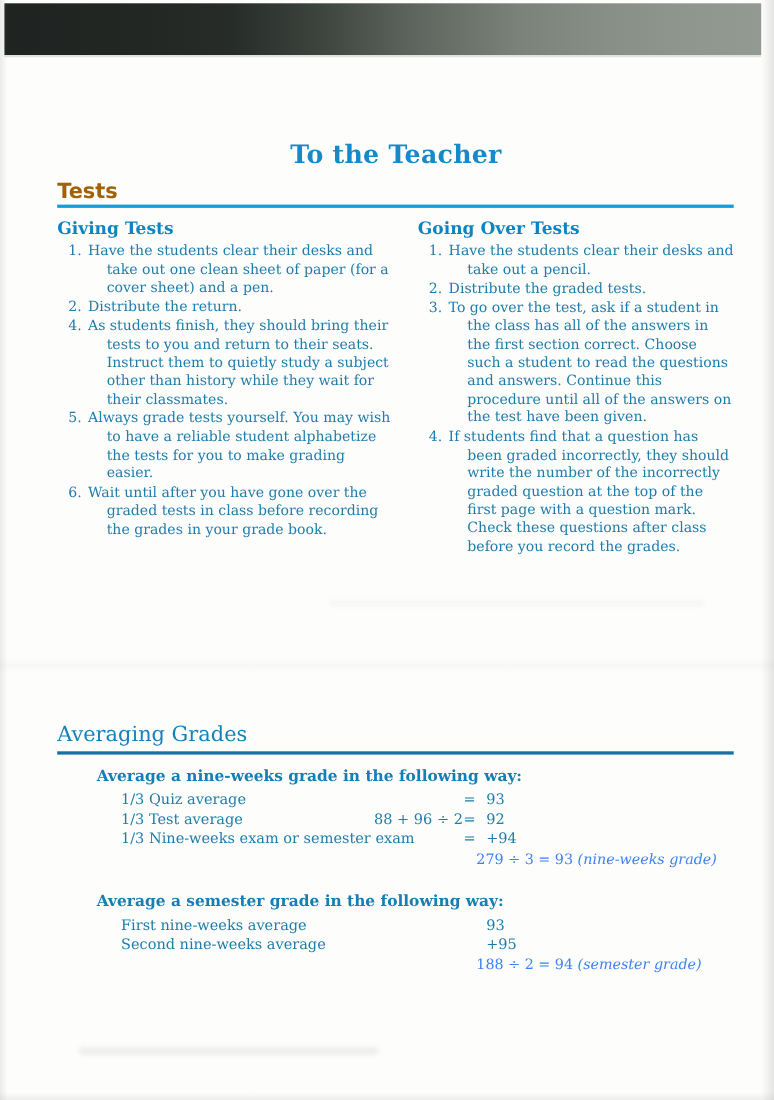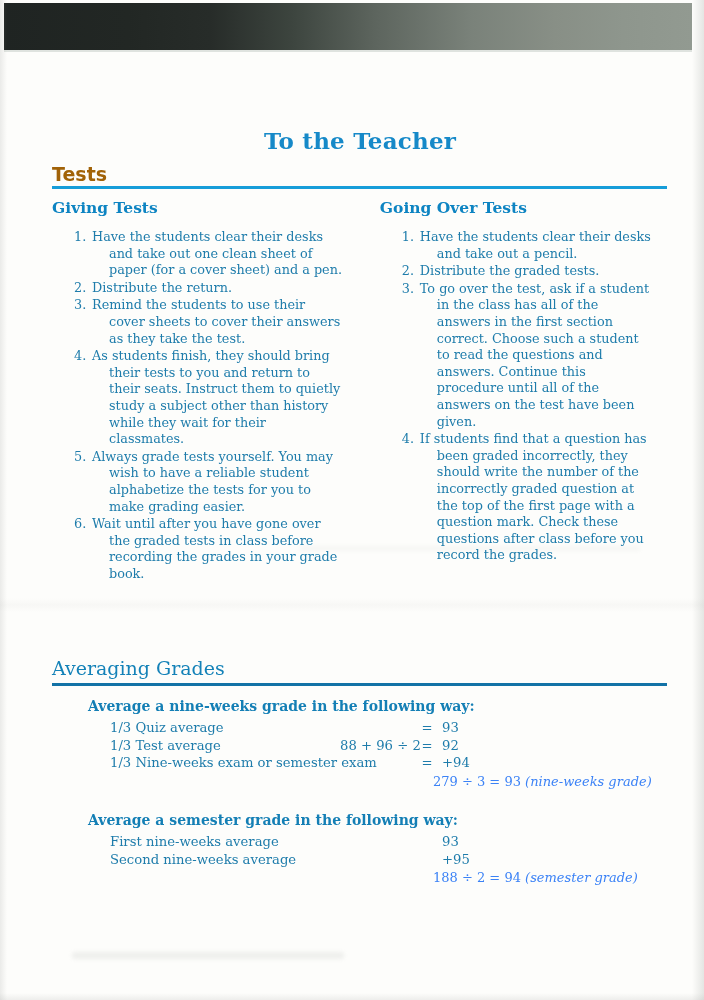--- a/index.html
+++ b/index.html
@@ -75,21 +75,21 @@
   }
   .col-left  { width: 310px; }
   .col-right { width: 293px; }
   .col-heading {
     font-size: 15.5px; font-weight: bold;
     color: #0d84c2;
     line-height: 19px;
     margin-bottom: 4px;
   }
   .num-list {
-    margin: 12px; padding: 0; list-style: none;
+    margin: 0; padding: 0; list-style: none;
     font-size: 12.8px; line-height: 16.6px;
     color: #1e7cab;
   }
   .num-list li {
     margin: 0 0 1px 10px;
     padding-left: 35px;
     text-indent: -35px;
   }
   .num-list .num {
     display: inline-block; width: 18px; text-indent: 0;
@@ -155,21 +155,20 @@
 
   <div class="tests-heading">Tests</div>
   <div class="tests-rule"></div>
 
   <div class="columns">
     <div class="col-left">
       <div class="col-heading">Giving Tests</div>
       <ol class="num-list">
         <li><span class="num">1.</span><span>Have the students clear their desks and take out one clean sheet of paper (for a cover sheet) and a pen.</span></li>
         <li><span class="num">2.</span><span>Distribute the return.</span></li>
-        <li><span class="num">3.</span><span>Remind the students to use their cover sheets to cover their answers as they take the test.</span></li>
         <li><span class="num">4.</span><span>As students finish, they should bring their tests to you and return to their seats. Instruct them to quietly study a subject other than history while they wait for their classmates.</span></li>
         <li><span class="num">5.</span><span>Always grade tests yourself. You may wish to have a reliable student alphabetize the tests for you to make grading easier.</span></li>
         <li><span class="num">6.</span><span>Wait until after you have gone over the graded tests in class before recording the grades in your grade book.</span></li>
       </ol>
     </div>
     <div class="col-right">
       <div class="col-heading">Going Over Tests</div>
       <ol class="num-list">
         <li><span class="num">1.</span><span>Have the students clear their desks and take out a pencil.</span></li>
         <li><span class="num">2.</span><span>Distribute the graded tests.</span></li>

